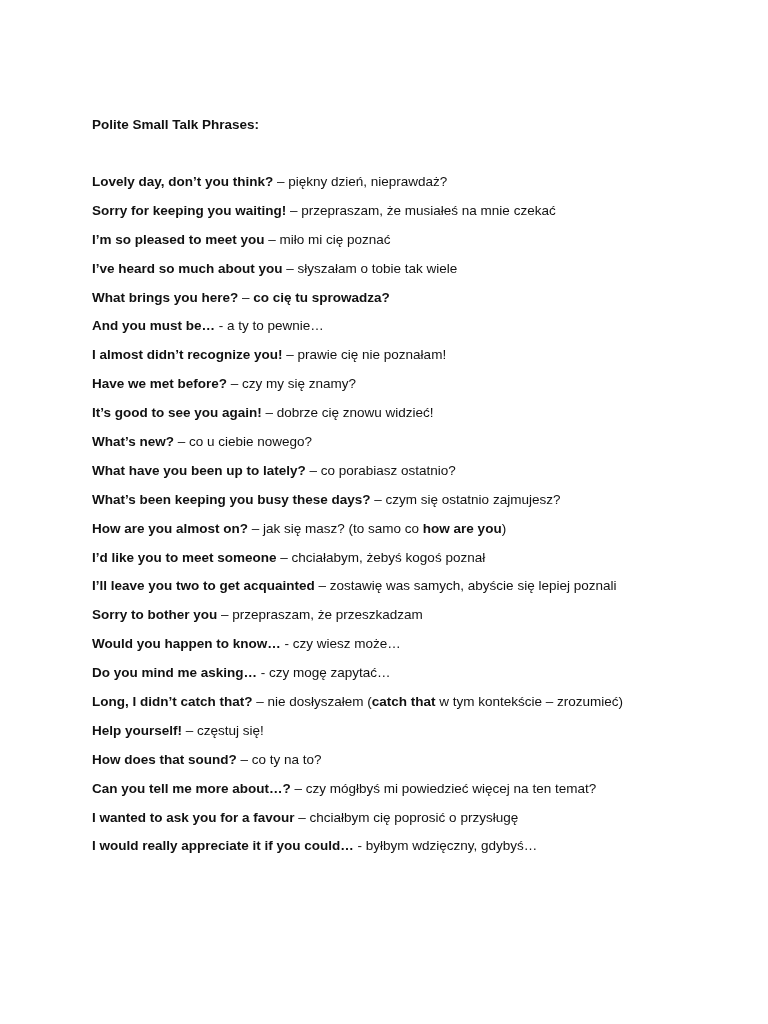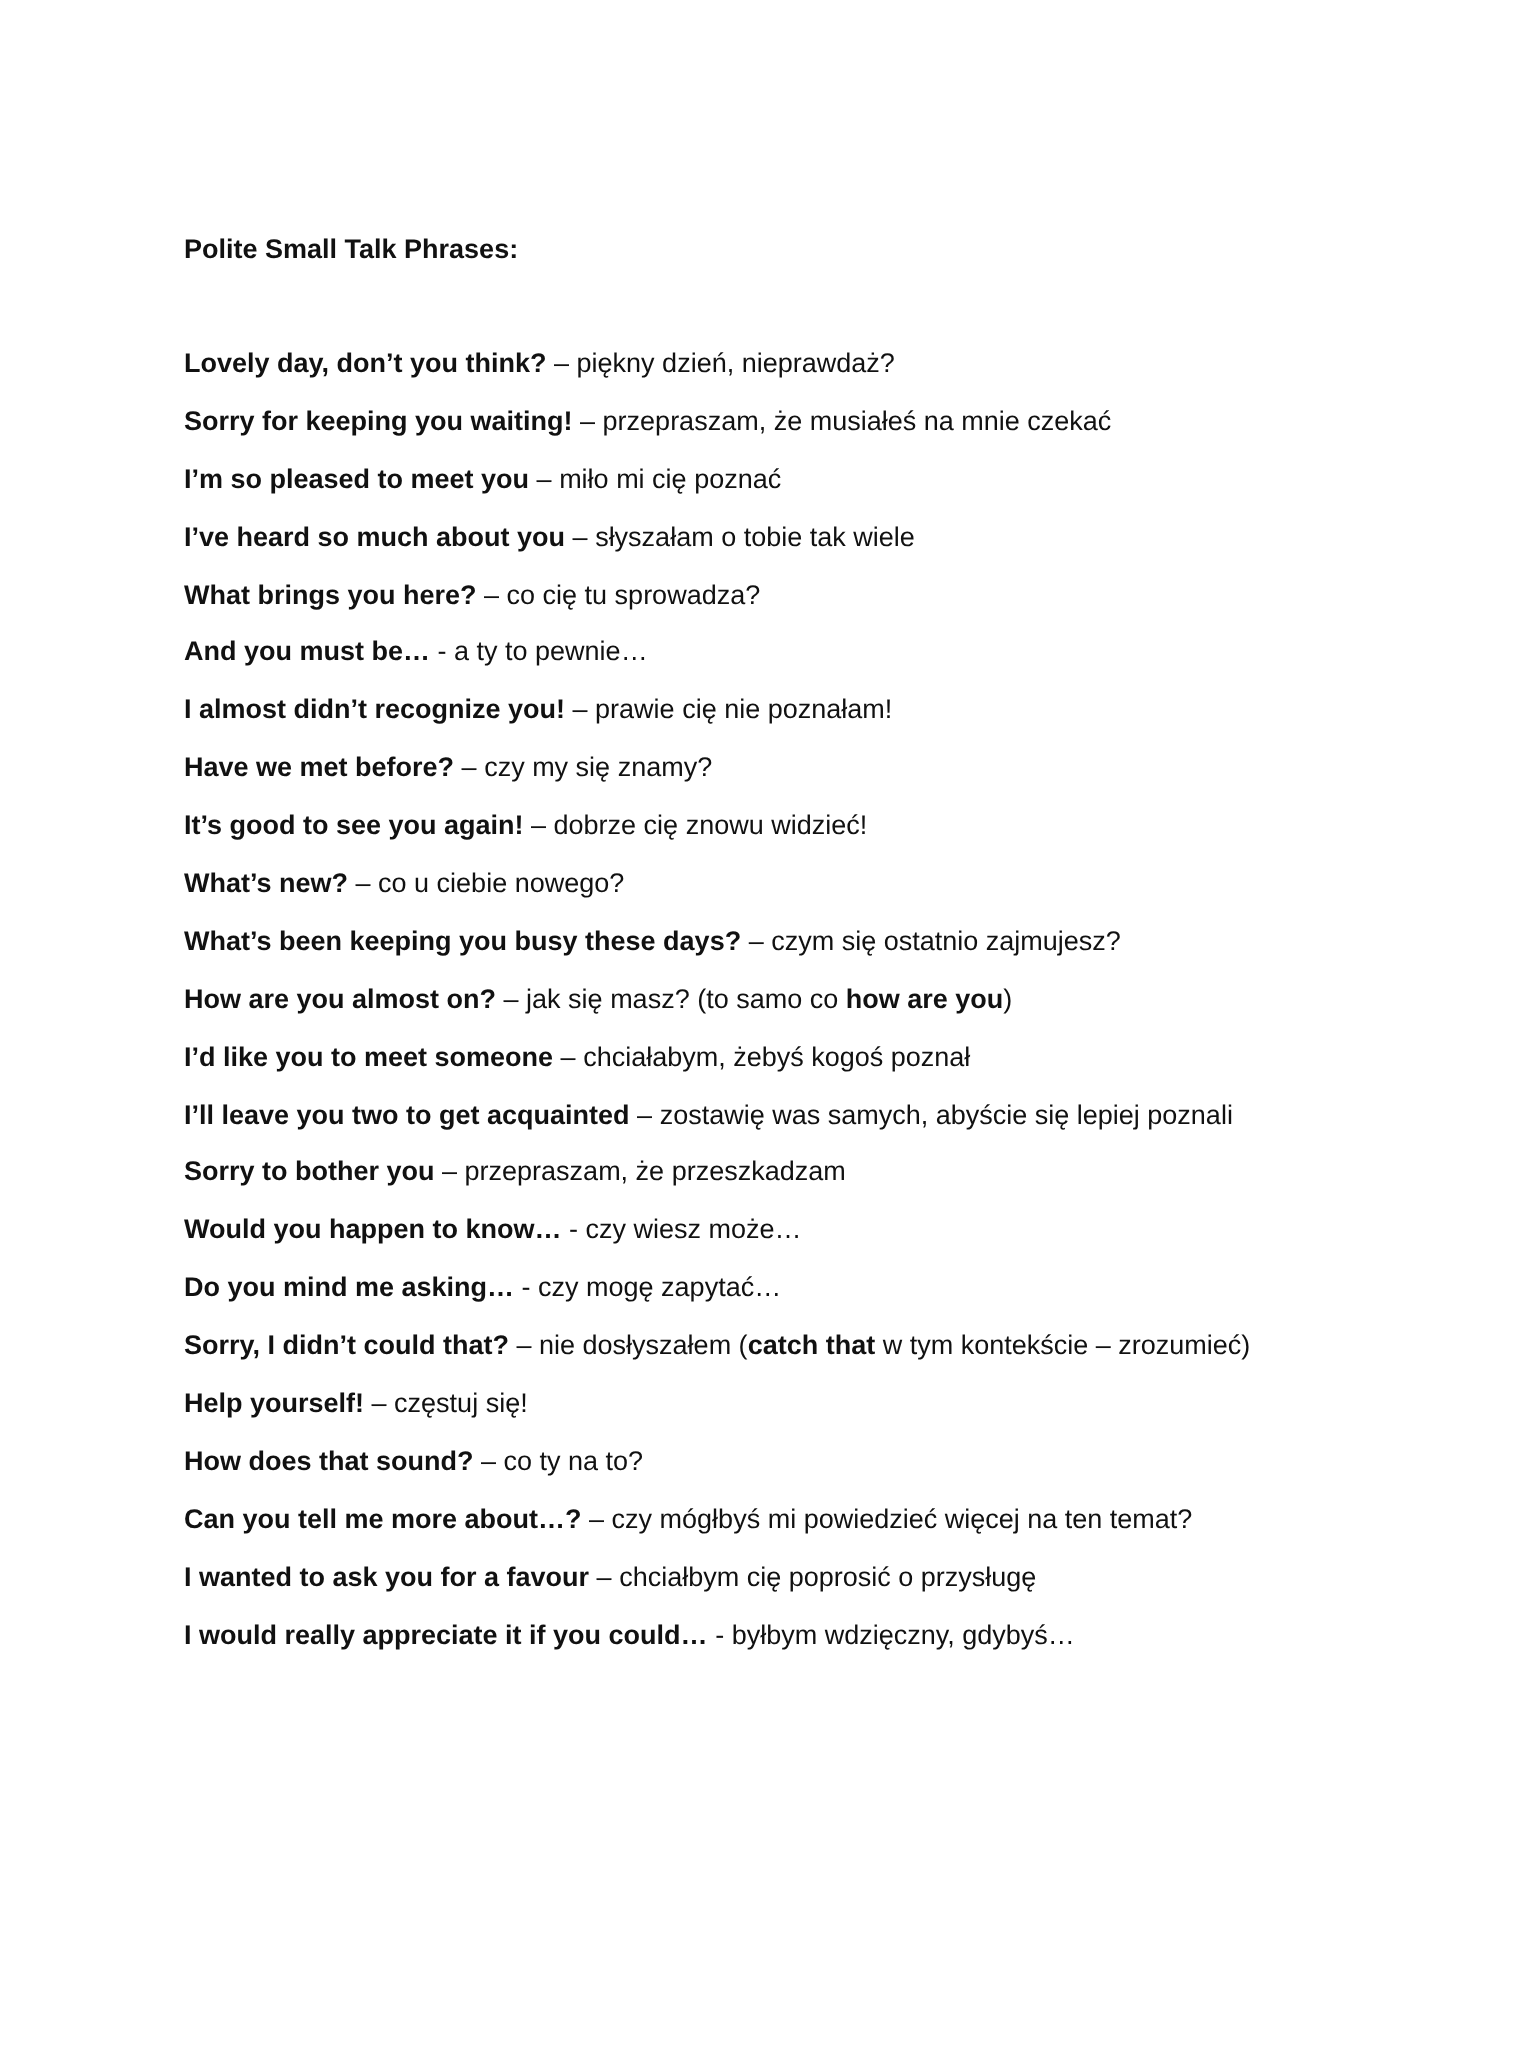--- a/index.html
+++ b/index.html
@@ -54,33 +54,34 @@
 </head>
 <body>
 
 <div class="page">
   <h1 class="doc-title">Polite Small Talk Phrases:</h1>
   <ul class="phrase-list" id="phrase-list">
       <li class="phrase"><span class="en">Lovely day, don’t you think?</span><span class="sep" style="white-space: pre;"> – </span><span class="pl" style="white-space: pre;">piękny dzień, nieprawdaż?</span></li>
       <li class="phrase"><span class="en">Sorry for keeping you waiting!</span><span class="sep" style="white-space: pre;"> – </span><span class="pl" style="white-space: pre;">przepraszam, że musiałeś na mnie czekać</span></li>
       <li class="phrase"><span class="en">I’m so pleased to meet you</span><span class="sep" style="white-space: pre;"> – </span><span class="pl" style="white-space: pre;">miło mi cię poznać</span></li>
       <li class="phrase"><span class="en">I’ve heard so much about you</span><span class="sep" style="white-space: pre;"> – </span><span class="pl" style="white-space: pre;">słyszałam o tobie tak wiele</span></li>
-      <li class="phrase"><span class="en">What brings you here?</span><span class="sep" style="white-space: pre;"> – </span><span class="pl" style="white-space: pre;">co cię tu sprowadza?</span></li>
+      <li class="phrase"><span class="en">What brings you here?</span><span class="sep" style="white-space: pre;"> – </span><span class="pl" style="white-space: pre; font-weight: bold;">co cię tu sprowadza?</span></li>
       <li class="phrase"><span class="en">And you must be…</span><span class="sep" style="white-space: pre;"> - </span><span class="pl" style="white-space: pre;">a ty to pewnie…</span></li>
       <li class="phrase"><span class="en">I almost didn’t recognize you!</span><span class="sep" style="white-space: pre;"> – </span><span class="pl" style="white-space: pre;">prawie cię nie poznałam!</span></li>
       <li class="phrase"><span class="en">Have we met before?</span><span class="sep" style="white-space: pre;"> – </span><span class="pl" style="white-space: pre;">czy my się znamy?</span></li>
       <li class="phrase"><span class="en">It’s good to see you again!</span><span class="sep" style="white-space: pre;"> – </span><span class="pl" style="white-space: pre;">dobrze cię znowu widzieć!</span></li>
       <li class="phrase"><span class="en">What’s new?</span><span class="sep" style="white-space: pre;"> – </span><span class="pl" style="white-space: pre;">co u ciebie nowego?</span></li>
+      <li class="phrase"><span class="en">What have you been up to lately?</span><span class="sep" style="white-space: pre;"> – </span><span class="pl" style="white-space: pre;">co porabiasz ostatnio?</span></li>
       <li class="phrase"><span class="en">What’s been keeping you busy these days?</span><span class="sep" style="white-space: pre;"> – </span><span class="pl" style="white-space: pre;">czym się ostatnio zajmujesz?</span></li>
       <li class="phrase"><span class="en">How are you almost on?</span><span class="sep" style="white-space: pre;"> – </span><span class="pl" style="white-space: pre;">jak się masz? (to samo co </span><span class="b">how are you</span><span class="pl" style="white-space: pre;">)</span></li>
       <li class="phrase"><span class="en">I’d like you to meet someone</span><span class="sep" style="white-space: pre;"> – </span><span class="pl" style="white-space: pre;">chciałabym, żebyś kogoś poznał</span></li>
       <li class="phrase"><span class="en">I’ll leave you two to get acquainted</span><span class="sep" style="white-space: pre;"> – </span><span class="pl" style="white-space: pre;">zostawię was samych, abyście się lepiej poznali</span></li>
       <li class="phrase"><span class="en">Sorry to bother you</span><span class="sep" style="white-space: pre;"> – </span><span class="pl" style="white-space: pre;">przepraszam, że przeszkadzam</span></li>
       <li class="phrase"><span class="en">Would you happen to know…</span><span class="sep" style="white-space: pre;"> - </span><span class="pl" style="white-space: pre;">czy wiesz może…</span></li>
       <li class="phrase"><span class="en">Do you mind me asking…</span><span class="sep" style="white-space: pre;"> - </span><span class="pl" style="white-space: pre;">czy mogę zapytać…</span></li>
-      <li class="phrase"><span class="en">Sorry, I didn’t could that?</span><span class="sep" style="white-space: pre;"> – </span><span class="pl" style="white-space: pre;">nie dosłyszałem (</span><span class="b">catch that</span><span class="pl" style="white-space: pre; text-align: center;"> w tym kontekście – zrozumieć)</span></li>
+      <li class="phrase"><span class="en">Long, I didn’t catch that?</span><span class="sep" style="white-space: pre;"> – </span><span class="pl" style="white-space: pre;">nie dosłyszałem (</span><span class="b">catch that</span><span class="pl" style="white-space: pre; text-align: center;"> w tym kontekście – zrozumieć)</span></li>
       <li class="phrase"><span class="en">Help yourself!</span><span class="sep" style="white-space: pre;"> – </span><span class="pl" style="white-space: pre;">częstuj się!</span></li>
       <li class="phrase"><span class="en">How does that sound?</span><span class="sep" style="white-space: pre;"> – </span><span class="pl" style="white-space: pre;">co ty na to?</span></li>
       <li class="phrase"><span class="en">Can you tell me more about…?</span><span class="sep" style="white-space: pre;"> – </span><span class="pl" style="white-space: pre;">czy mógłbyś mi powiedzieć więcej na ten temat?</span></li>
       <li class="phrase"><span class="en">I wanted to ask you for a favour</span><span class="sep" style="white-space: pre;"> – </span><span class="pl" style="white-space: pre;">chciałbym cię poprosić o przysługę</span></li>
       <li class="phrase"><span class="en">I would really appreciate it if you could…</span><span class="sep" style="white-space: pre;"> - </span><span class="pl" style="white-space: pre;">byłbym wdzięczny, gdybyś…</span></li>
     </ul>
 </div>
 
 </body></html>

